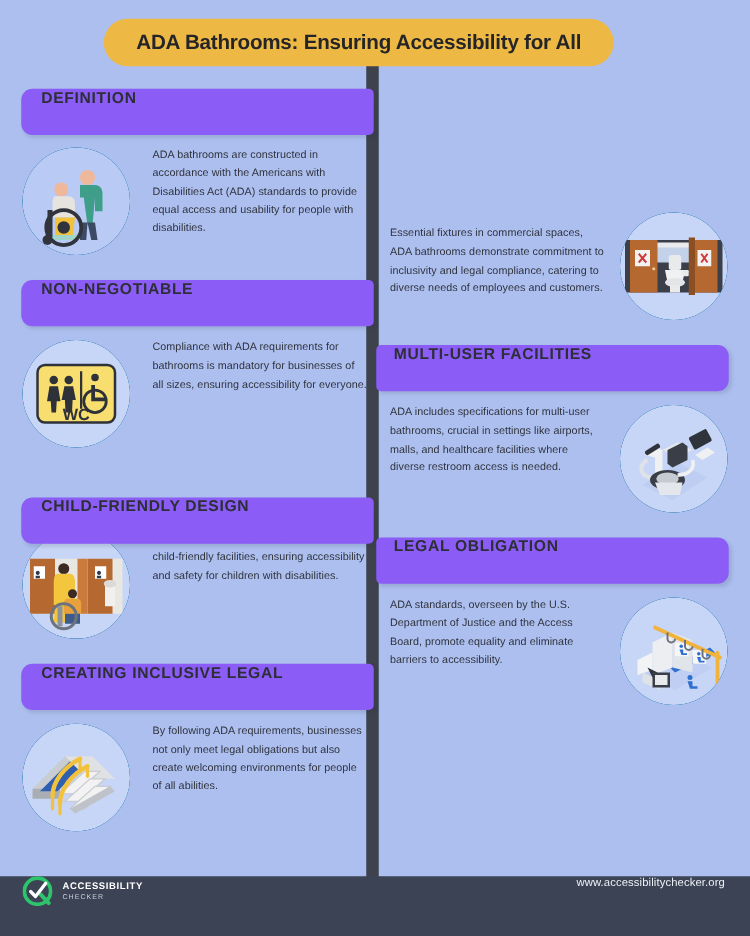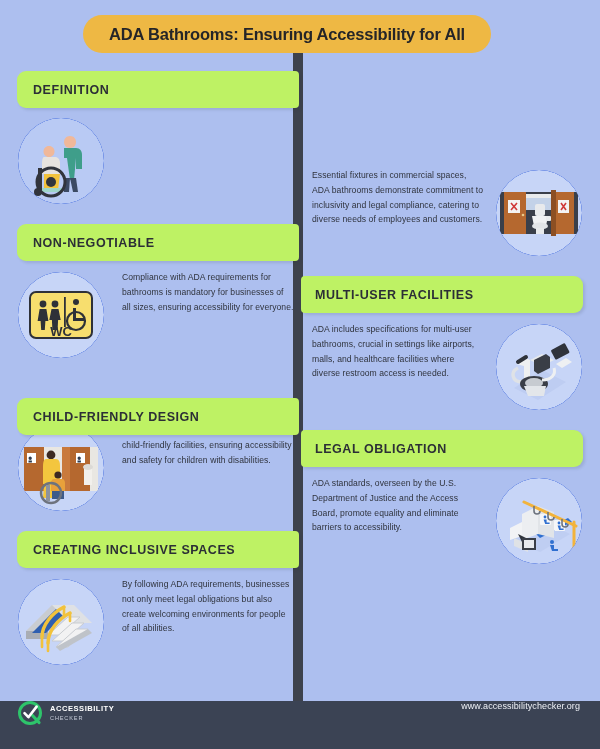--- a/index.html
+++ b/index.html
@@ -23,22 +23,22 @@
     background:#eeb844;border-radius:19px;
     display:flex;align-items:center;justify-content:center;z-index:7;
   }
   .title-banner span{
     font-size:16.5px;font-weight:bold;color:#252528;letter-spacing:-0.2px;
     white-space:nowrap;
   }
 
   
   .pill{
-    position:absolute;height:37px;background:#bef264;
-    display:flex;align-items:center;z-index:6;
+    position:absolute;height:37px;background:#8b5cf6;
+    display:flex;z-index:6;
   }
   .pill.left{
     left:17px;width:282px;border-radius:9px 4px 4px 9px;
     box-shadow:2px 2px 3px rgba(40,45,60,.13);
   }
   .pill.right{
     left:301px;width:282px;border-radius:4px 9px 9px 4px;
     box-shadow:2px 2px 3px rgba(40,45,60,.13);
   }
   .pill span{
@@ -48,21 +48,21 @@
   .pill.right span{margin-left:14px;}
 
   
   .row{position:absolute;display:flex;align-items:flex-start;z-index:4;}
   .row p{
     margin:0;font-size:8.6px;line-height:1.72;color:#2f333d;
     letter-spacing:.05px;
   }
 
   .badge{
-    border-radius:50%;background:#1d4ed8;overflow:hidden;
+    border-radius:50%;background:#0369a1;overflow:hidden;
     flex:0 0 auto;position:relative;
   }
   .badge svg{display:block;width:100%;height:100%;}
 
   
   .footer{
     position:absolute;left:0;bottom:0;width:600px;height:48px;
     background:#3b4354;display:flex;align-items:flex-start;z-index:9;
   }
   .logo-wrap{display:flex;align-items:center;margin-left:18px;}
@@ -101,20 +101,21 @@
           <path d="M26 39h11c3 0 5 2.6 5 6v11H24V45c0-3.4 1-6 2-6z" fill="#e7e3df"></path>
           <path d="M26 56h16l-2 16H26z" fill="#f2c23c"></path>
           <path d="M24 70h20v4H24z" fill="#9fd6c9"></path>
           <circle cx="33" cy="64" r="14" fill="none" stroke="#31343c" stroke-width="3"></circle>
           <circle cx="33" cy="64" r="5" fill="#31343c"></circle>
           <path d="M20 50h4v22h-4z" fill="#31343c"></path>
           <circle cx="20" cy="74" r="4" fill="#31343c"></circle>
         </g>
       </svg>
     </div>
+    <p style="margin-left:18px;width:172px;">ADA bathrooms are constructed in accordance with the Americans with Disabilities Act (ADA) standards to provide equal access and usability for people with disabilities.</p>
   </div>
 
   <div class="pill left" style="top:224px;">
     <span>NON-NEGOTIABLE</span>
   </div>
   <div class="row" style="left:18px;top:270px;width:276px;">
     <div class="badge" style="width:86px;height:86px;margin-top:2px;">
       <svg viewBox="0 0 86 86">
         <circle cx="43" cy="43" r="43" fill="#c7d5f7"></circle>
         <rect x="12" y="20" width="62" height="46" rx="6" fill="#f7de6e" stroke="#2e3138" stroke-width="2"></rect>
@@ -164,21 +165,21 @@
           <path d="M34 66h12v8H34z" fill="#3d5a8a"></path>
         </g>
         <circle cx="33" cy="68" r="10" fill="none" stroke="#6d737e" stroke-width="2.4"></circle>
         <path d="M28 60h4v16h-4z" fill="#8d939e"></path>
       </svg>
     </div>
     <p style="margin-left:18px;width:172px;">ADA standards incorporate provisions for child-friendly facilities, ensuring accessibility and safety for children with disabilities.</p>
   </div>
 
   <div class="pill left" style="top:531px;">
-    <span>CREATING INCLUSIVE SPACES</span>
+    <span>CREATING INCLUSIVE LEGAL</span>
   </div>
   <div class="row" style="left:18px;top:577px;width:276px;">
     <div class="badge" style="width:86px;height:86px;margin-top:2px;">
       <svg viewBox="0 0 86 86">
         <circle cx="43" cy="43" r="43" fill="#c7d5f7"></circle>
         <path d="M8 52 L34 26 L56 26 L30 52 Z" fill="#c9ccd1"></path>
         <path d="M8 52 L30 52 L30 60 L8 60 Z" fill="#a9adb4"></path>
         <path d="M14 54 L38 30 L52 30 L28 54 Z" fill="#2f5fb0"></path>
         <path d="M34 26 L56 26 L74 44 L52 44 Z" fill="#dfe1e4"></path>
         <g fill="#f2f2f3" stroke="#c9ccd1" stroke-width="1">
@@ -189,21 +190,21 @@
         <path d="M38 68 L70 50 L74 54 L42 72 Z" fill="#bfc3c9"></path>
         <path d="M24 58 C24 46 34 34 46 28" stroke="#f2c23c" stroke-width="3.5" fill="none" stroke-linecap="round"></path>
         <path d="M30 64 C30 52 40 40 52 34" stroke="#f2c23c" stroke-width="3.5" fill="none" stroke-linecap="round"></path>
         <path d="M24 58 L24 68 M30 64 L30 72 M46 28 L46 36 M52 34 L52 42" stroke="#f2c23c" stroke-width="2.6" stroke-linecap="round"></path>
       </svg>
     </div>
     <p style="margin-left:18px;width:172px;">By following ADA requirements, businesses not only meet legal obligations but also create welcoming environments for people of all abilities.</p>
   </div>
 
   <div class="row" style="left:312px;top:168px;width:276px;">
-    <p style="width:172px;">Essential fixtures in commercial spaces, ADA bathrooms demonstrate commitment to inclusivity and legal compliance, catering to diverse needs of employees and customers.</p>
+    <p style="width:172px;margin-top:11px;">Essential fixtures in commercial spaces, ADA bathrooms demonstrate commitment to inclusivity and legal compliance, catering to diverse needs of employees and customers.</p>
     <div class="badge" style="width:86px;height:86px;margin-left:12px;margin-top:2px;">
       <svg viewBox="0 0 86 86">
         <circle cx="43" cy="43" r="43" fill="#c7d5f7"></circle>
         <rect x="4" y="22" width="78" height="42" fill="#3a3f4a"></rect>
         <rect x="28" y="26" width="30" height="14" fill="#c3d2e8"></rect>
         <rect x="26" y="24" width="34" height="4" fill="#e8eaec"></rect>
         <g>
           <rect x="8" y="22" width="22" height="42" fill="#b5682f"></rect>
           <rect x="12" y="30" width="12" height="13" fill="#f3f3f3"></rect>
           <path d="M15 33 l6 7 M21 33 l-6 7" stroke="#d03a3a" stroke-width="1.6"></path>

